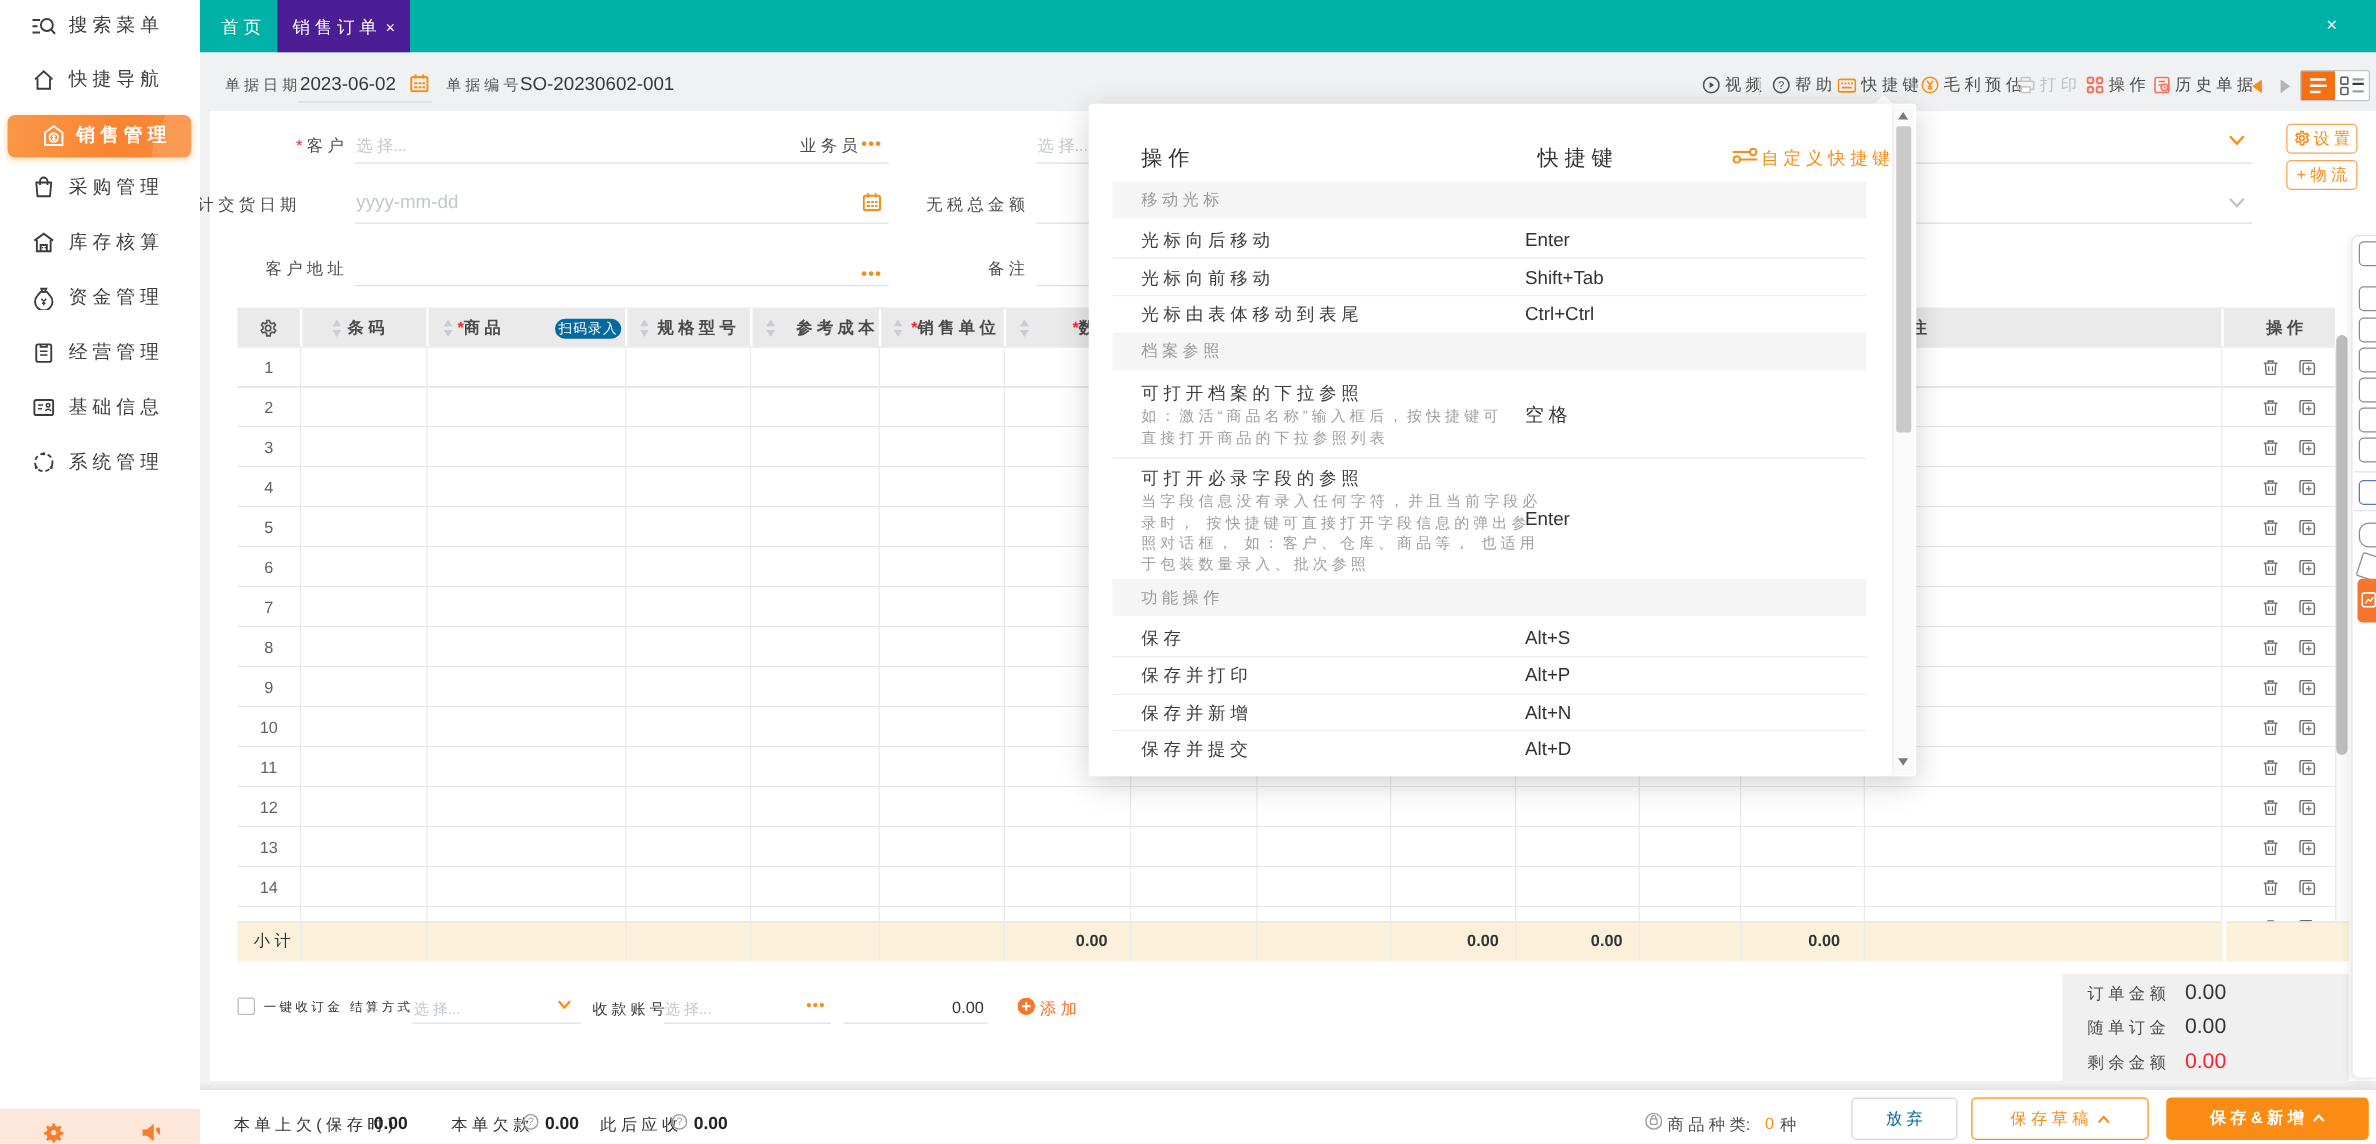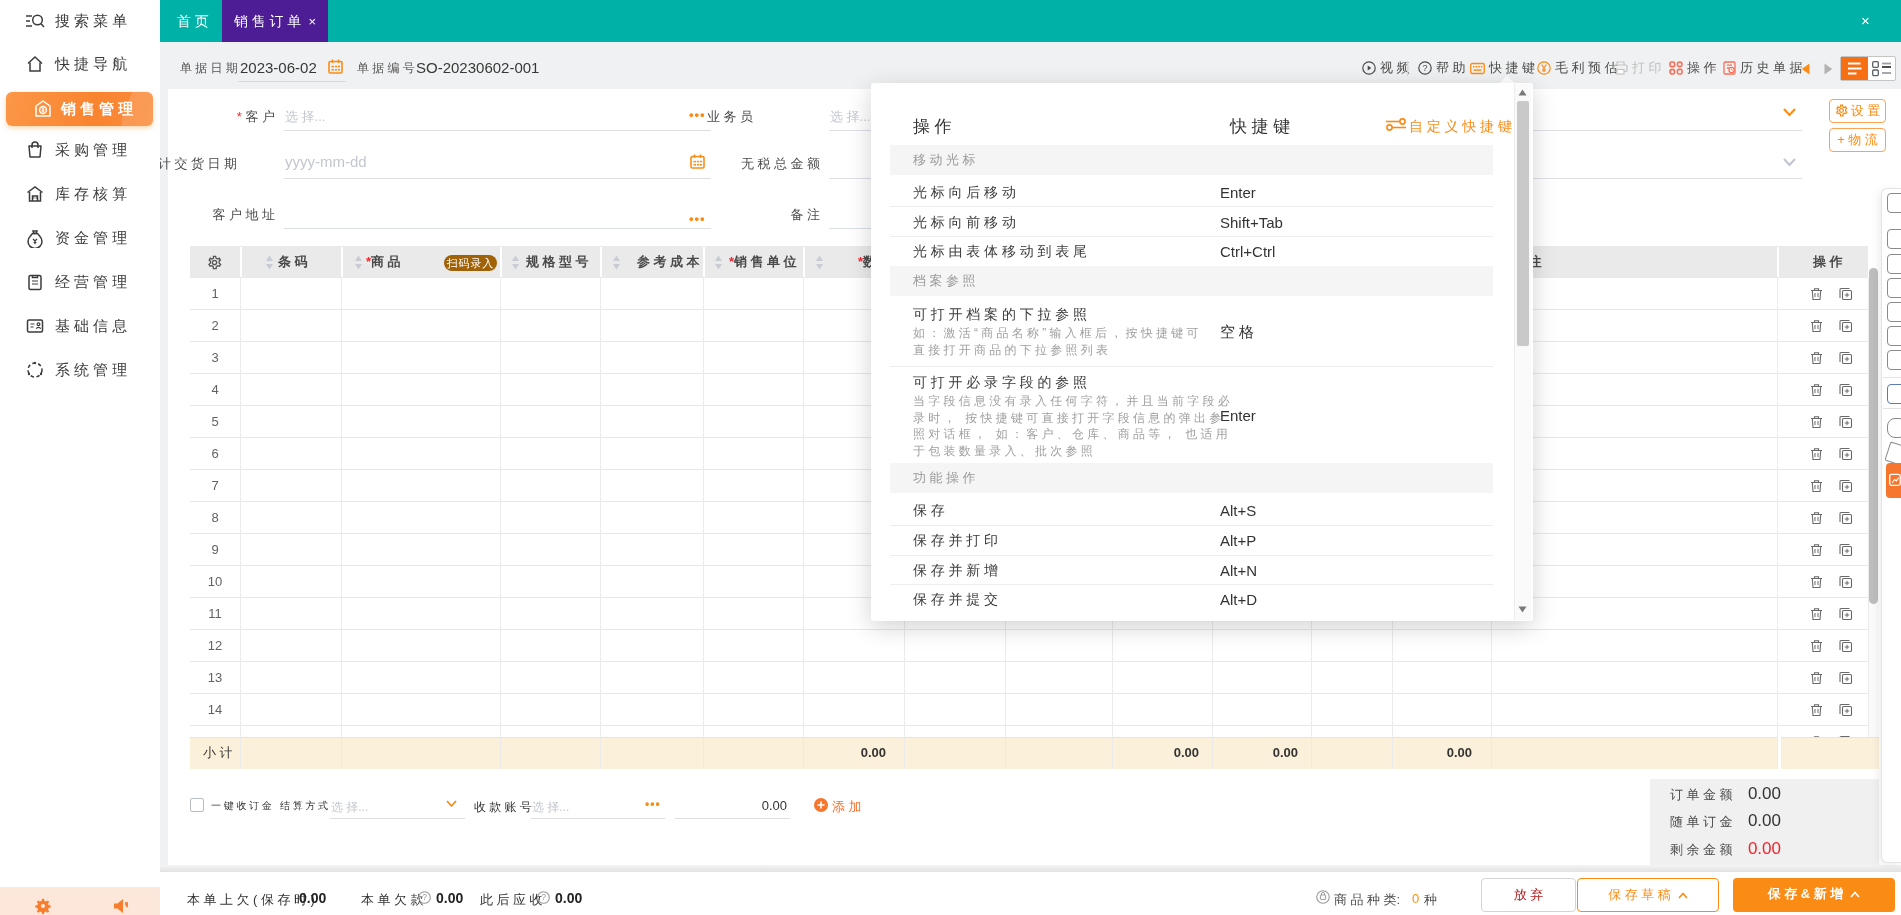--- a/index.html
+++ b/index.html
@@ -94,21 +94,21 @@
 <div class="ab ul" style="left:238px;top:81px;width:108px;background:#d9d9d9"></div>
 <div class="tl" style="left:357px;top:60px"><span class="c">单据编号</span></div>
 <div class="tv" style="left:416px;top:59px">SO-20230602-001</div>
 
 <div class="ab" id="card"></div>
 
 <div class="ab lbl" style="left:95px;top:108px;width:180px;text-align:right"><span class="star">* </span><span class="c">客户</span></div>
 <div class="ab lbl ph" style="left:285px;top:108px"><span class="c">选择</span>...</div>
 <div class="ab ul" style="left:284px;top:130px;width:427px"></div>
 <div class="dots3" style="left:689px;top:107px">•••</div>
-<div class="ab lbl" style="left:640px;top:108px;width:180px;text-align:center"><span class="c">业务员</span></div>
+<div class="ab lbl" style="left:640px;top:108px;width:180px;text-align:left"><span class="c">业务员</span></div>
 <div class="ab lbl ph" style="left:830px;top:108px"><span class="c">选择</span>...</div>
 <div class="ab ul" style="left:829px;top:130px;width:973px"></div>
 
 <div class="ab lbl" style="left:95px;top:155px;width:180px;text-align:center"><span class="star">* </span><span class="c">预计交货日期</span></div>
 <div class="ab" style="left:285px;top:153px;font-size:15px"><span class="ph">yyyy-mm-dd</span></div>
 <div class="ab ul" style="left:284px;top:178px;width:427px"></div>
 <div class="ab lbl" style="left:640px;top:155px;width:180px;text-align:right"><span class="c">无税总金额</span></div>
 <div class="ab ul" style="left:829px;top:178px;width:973px"></div>
 
 <div class="ab lbl" style="left:95px;top:206px;width:180px;text-align:right"><span class="c">客户地址</span></div>
@@ -183,21 +183,21 @@
 <svg class="ab" style="left:265px;top:255px" width="9" height="15" viewBox="0 0 9 15">
     <path d="M4.5 0.5L8 6H1z" fill="#c9ccd4"></path>
     <path d="M4.5 14.5L8 9H1z" fill="#c9ccd4"></path>
   </svg>
 <div class="ht" style="left:278px"><span class="c">条码</span></div>
 <svg class="ab" style="left:354px;top:255px" width="9" height="15" viewBox="0 0 9 15">
     <path d="M4.5 0.5L8 6H1z" fill="#c9ccd4"></path>
     <path d="M4.5 14.5L8 9H1z" fill="#c9ccd4"></path>
   </svg>
 <div class="ht" style="left:366px"><span class="star">*</span><span class="c">商品</span></div>
-<div class="ab" style="left:444px;top:255px;width:53px;height:16px;background:#a16207;border-radius:8px;color:#fff;font-size:11px;line-height:16px;text-align:center;white-space:nowrap"><span style="letter-spacing:.08em">扫码录入</span></div>
+<div class="ab" style="left:444px;top:255px;width:53px;height:16px;background:#0369a1;border-radius:8px;color:#fff;font-size:11px;line-height:16px;text-align:center;white-space:nowrap"><span style="letter-spacing:.08em">扫码录入</span></div>
 <svg class="ab" style="left:511px;top:255px" width="9" height="15" viewBox="0 0 9 15">
     <path d="M4.5 0.5L8 6H1z" fill="#c9ccd4"></path>
     <path d="M4.5 14.5L8 9H1z" fill="#c9ccd4"></path>
   </svg>
 <div class="ht" style="left:526px"><span class="c">规格型号</span></div>
 <svg class="ab" style="left:612px;top:255px" width="9" height="15" viewBox="0 0 9 15">
     <path d="M4.5 0.5L8 6H1z" fill="#c9ccd4"></path>
     <path d="M4.5 14.5L8 9H1z" fill="#c9ccd4"></path>
   </svg>
 <div class="ht" style="left:637px"><span class="c">参考成本</span></div>
@@ -514,21 +514,21 @@
   </svg>
 <div class="bv" style="left:555px;top:890px">0.00</div>
 <svg class="ab" style="left:1316px;top:890px" width="14" height="14" viewBox="0 0 14 14">
     <circle cx="7" cy="7" r="6.3" fill="none" stroke="#9a9a9a" stroke-width="1.1"></circle>
     <rect x="4.4" y="5" width="5.2" height="4.4" rx="0.5" fill="none" stroke="#9a9a9a" stroke-width="1"></rect>
     <path d="M5.4 5V4a1.6 1.6 0 013.2 0v1" fill="none" stroke="#9a9a9a" stroke-width="1"></path>
   </svg>
 <div class="bl" style="left:1334px;top:891px;color:#4c4c4c"><span class="c">商品种类</span>:</div>
 <div class="bl" style="left:1412px;top:891px;color:#fa8c16">0</div>
 <div class="bl" style="left:1424px;top:891px;color:#4c4c4c"><span class="c">种</span></div>
-<div class="btn" style="left:1481px;width:95px;border:1px solid #d4d4d4;background:#fff;color:#b91c1c"><span class="c">放弃</span></div>
+<div class="btn" style="left:1481px;width:85px;border:1px solid #d4d4d4;background:#fff;color:#0369a1"><span class="c">放弃</span></div>
 <div class="btn" style="left:1577px;width:142px;border:1px solid #fa8c16;background:#fff;color:#fa8c16"><span class="c">保存草稿</span><svg style="display:inline-block;margin-left:7px" width="10" height="7" viewBox="0 0 10 7">
       <path d="M1 6l4-4.5L9 6" fill="none" stroke="#fa8c16" stroke-width="1.6"></path>
     </svg></div>
 <div class="btn" style="left:1733px;width:162px;background:#fa8c16;color:#fff;font-weight:bold"><span class="c">保存&amp;新增</span><svg style="display:inline-block;margin-left:7px" width="10" height="7" viewBox="0 0 10 7">
       <path d="M1 6l4-4.5L9 6" fill="none" stroke="#fff" stroke-width="1.6"></path>
     </svg></div>
 
 <div class="ab" id="side"></div>
 <div class="mi" style="top:4px">
     <svg width="20" height="20" viewBox="0 0 20 20">

